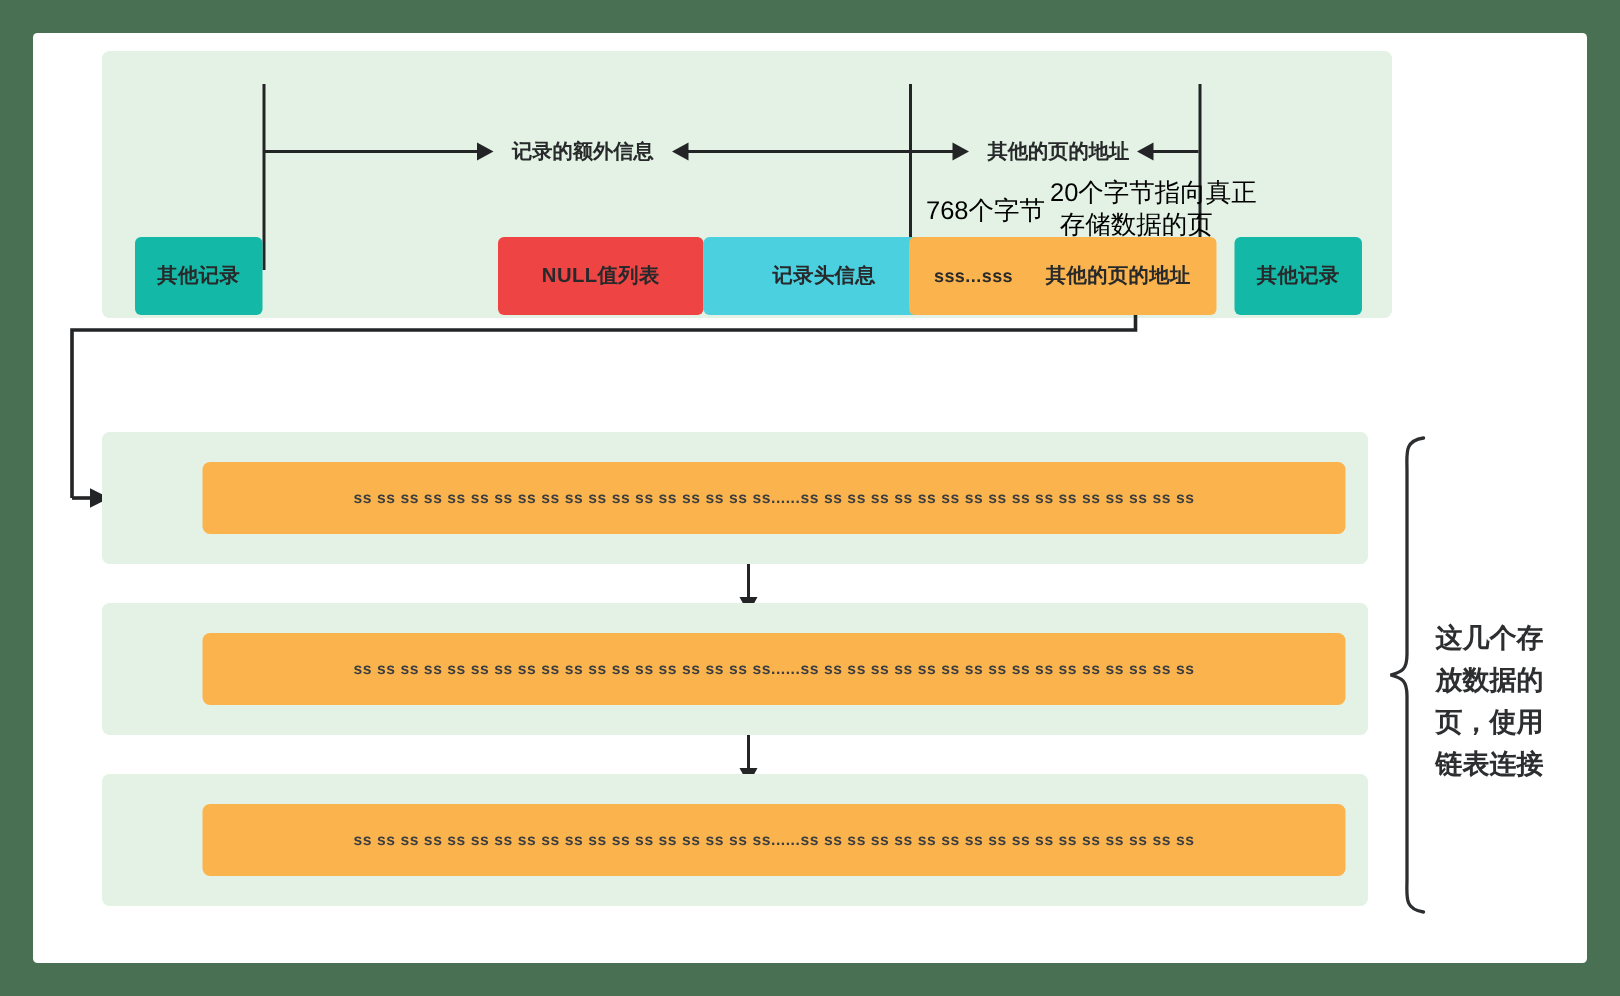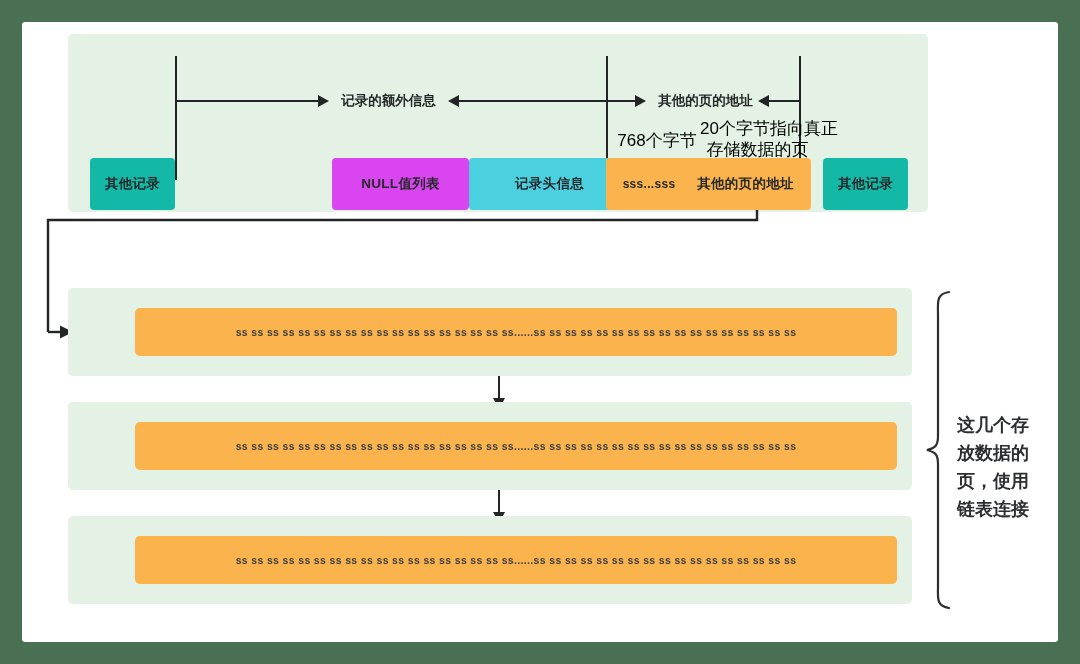--- a/index.html
+++ b/index.html
@@ -54,21 +54,21 @@
     color: #27292b;
     font-weight: bold;
     letter-spacing: 0.3px;
     box-sizing: border-box;
     white-space: nowrap;
   }
   .seg.small { font-size: 12px; }
 
   .seg-grey   { background: #14b8a6; }
   .seg-blue   { background: #5cb3f0; }
-  .seg-green  { background: #d946ef; }
+  .seg-green  { background: #ef4444; }
   .seg-cyan   { background: #4bd0e0; }
   .seg-orange { background: #fbb košice; }
   .seg-orange { background: #fbb44d; }
 
   
   .vline {
     position: absolute;
     width: 2px;
     background: #222426;
   }

